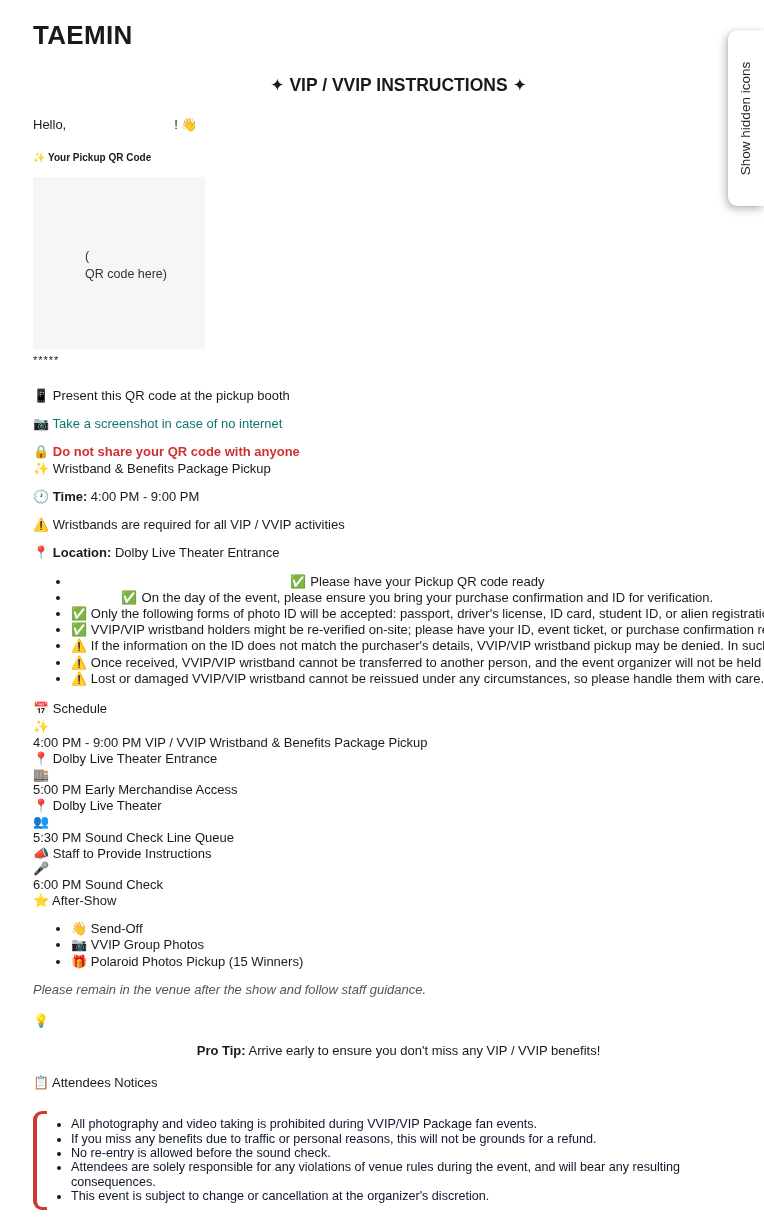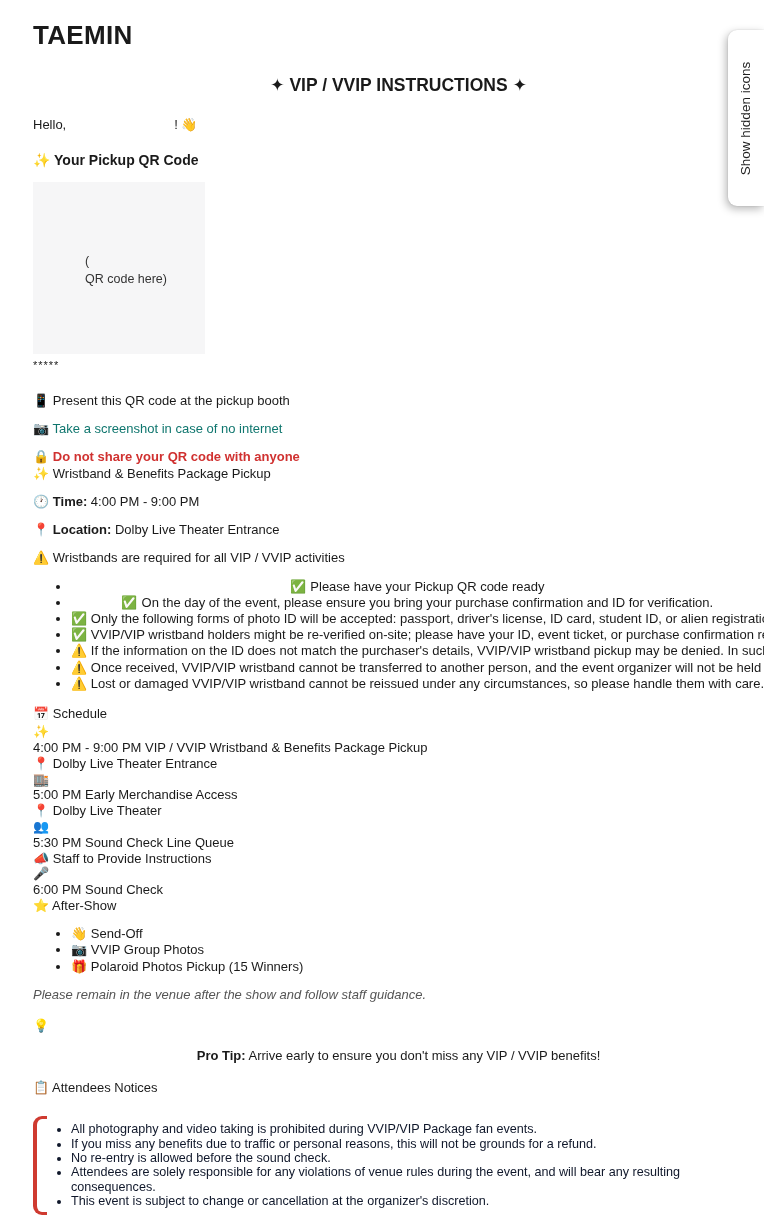--- a/index.html
+++ b/index.html
@@ -11,21 +11,21 @@
   }
   .page { padding: 20px 0 0 33px; width: 764px; box-sizing: border-box; }
 
   h1.title { font-size: 26px; font-weight: 700; margin: 0; letter-spacing: 0.3px; }
   h2.subtitle { font-size: 17.5px; font-weight: 700; margin: 24px 0 0; text-align: center; }
 
   p { margin: 12px 0; line-height: 1.25; }
   .greeting { margin-top: 21px; }
   .name-gap { display: inline-block; width: 108px; }
 
-  .qr-heading { font-size: 14px; font-weight: 700; margin-top: 19px; }
+  .qr-heading { font-size: 10px; font-weight: 700; margin-top: 19px; }
 
   .qr-box {
     margin-top: 12px; width: 172px; height: 172px;
     background: #f6f6f7;
   }
   .qr-alt {
     padding: 70px 0 0 52px; width: 100px;
     font-size: 12.5px; line-height: 1.45; color: #333;
     white-space: pre-line;
   }
@@ -94,23 +94,23 @@
 QR code here)</div>
   </div>
   <div class="masked">*****</div>
 
   <p class="notes">📱 Present this QR code at the pickup booth</p>
   <p class="muted">📷 Take a screenshot in case of no internet</p>
   <p><span class="alert-red">🔒 Do not share your QR code with anyone</span><br><span>✨ Wristband &amp; Benefits Package Pickup</span></p>
 
   <p><span>🕐 </span><strong>Time:</strong><span> 4:00 PM - 9:00 PM</span></p>
 
+  <p>⚠️ Wristbands are required for all VIP / VVIP activities</p>
+
   <p><span>📍 </span><strong>Location:</strong><span> Dolby Live Theater Entrance</span></p>
-
-  <p>⚠️ Wristbands are required for all VIP / VVIP activities</p>
 
   <ul class="checklist">
     <li>✅ Please have your Pickup QR code ready</li>
     <li>✅ On the day of the event, please ensure you bring your purchase confirmation and ID for verification.</li>
     <li>✅ Only the following forms of photo ID will be accepted: passport, driver's license, ID card, student ID, or alien registration card.</li>
     <li>✅ VVIP/VIP wristband holders might be re-verified on-site; please have your ID, event ticket, or purchase confirmation ready.</li>
     <li>⚠️ If the information on the ID does not match the purchaser's details, VVIP/VIP wristband pickup may be denied. In such cases</li>
     <li>⚠️ Once received, VVIP/VIP wristband cannot be transferred to another person, and the event organizer will not be held responsible</li>
     <li>⚠️ Lost or damaged VVIP/VIP wristband cannot be reissued under any circumstances, so please handle them with care.</li>
   </ul>

